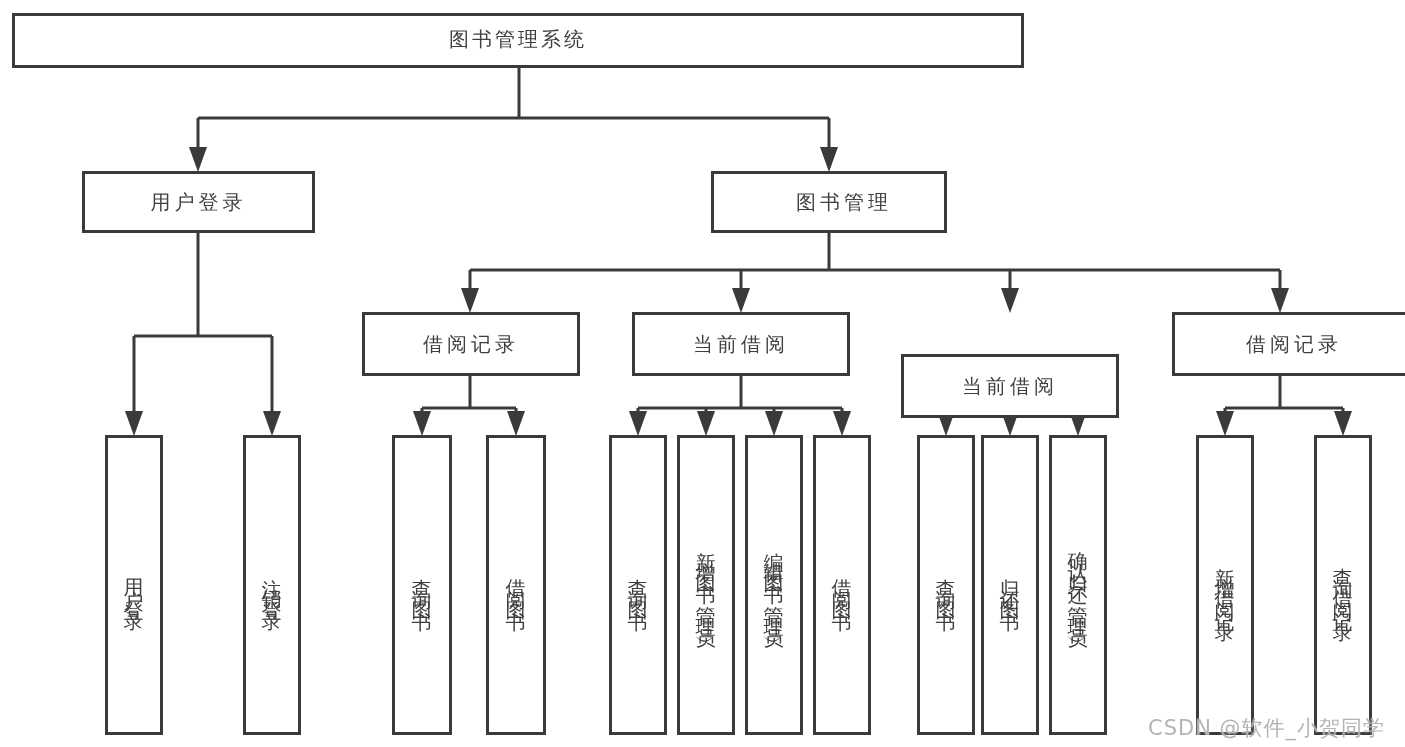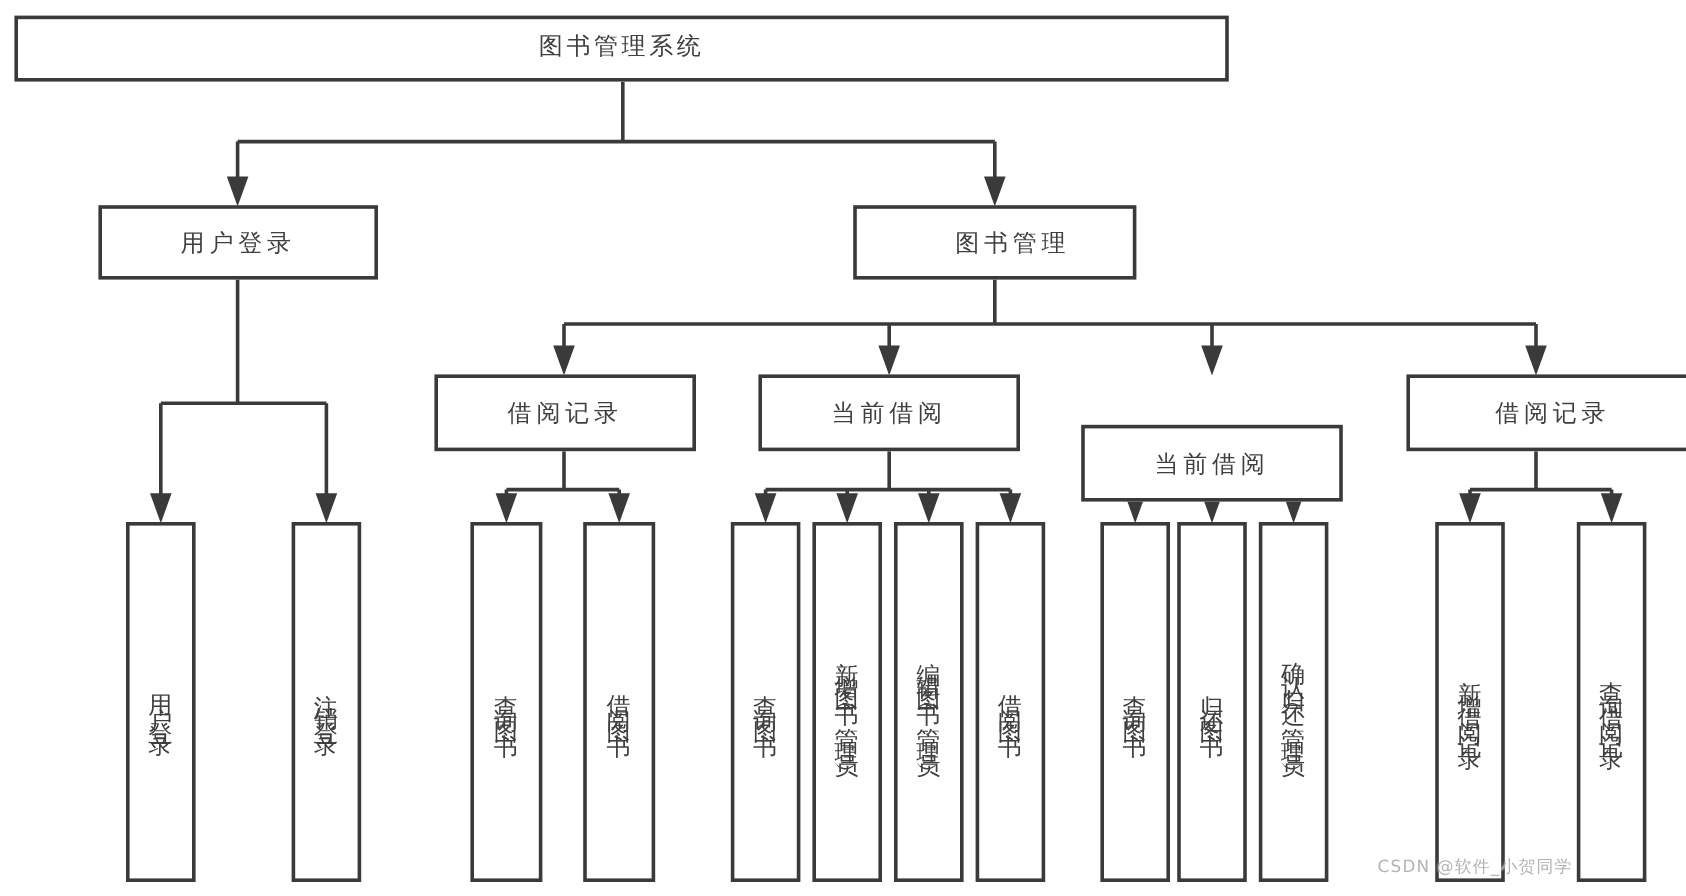--- a/index.html
+++ b/index.html
@@ -40,21 +40,21 @@
     text-orientation: mixed;
     font-size: 20px;
     letter-spacing: 11px;
     line-height: 1;
   }
   .watermark {
     position: absolute;
     left: 1148px;
     top: 714px;
     width: 257px;
-    font-size: 14px;
+    font-size: 21px;
     letter-spacing: 1px;
     color: rgba(168,168,168,0.88);
     text-shadow: 0 0 2px #ffffff;
     white-space: nowrap;
     z-index: 5;
   }
 </style>
 </head>
 <body>
 

